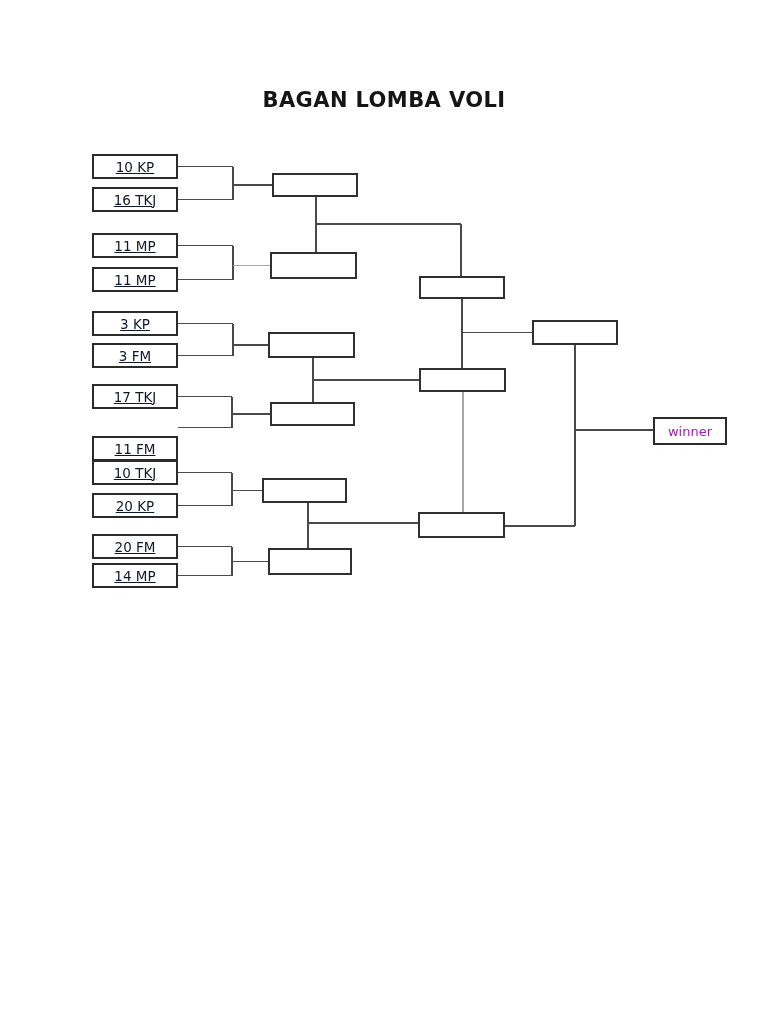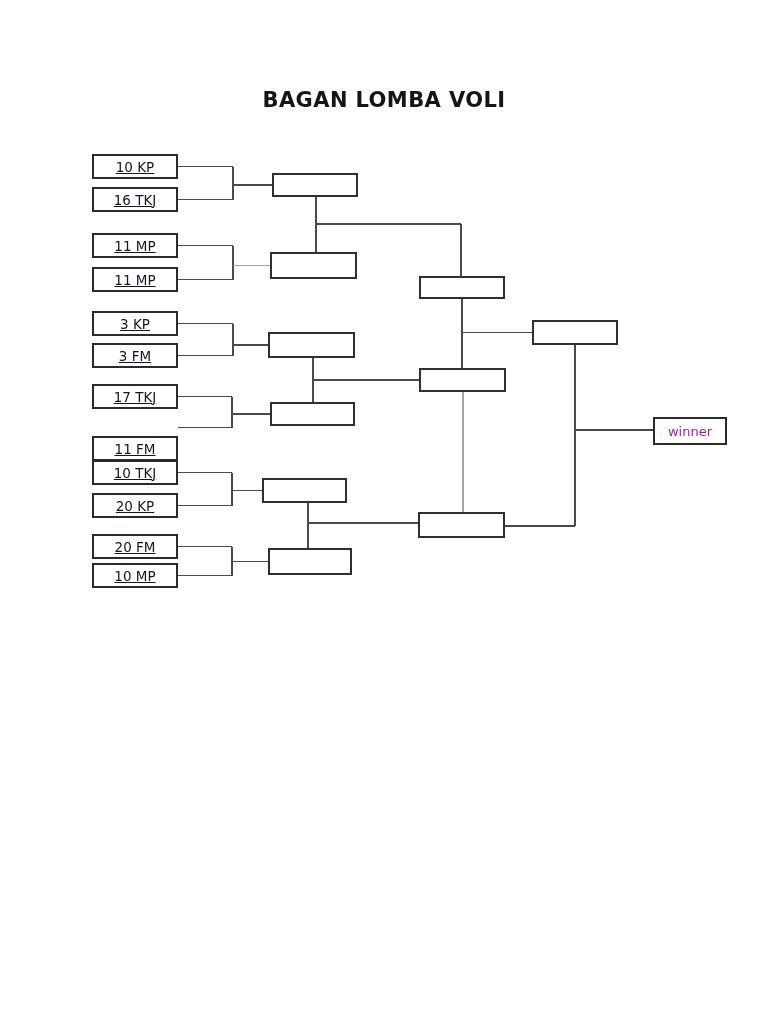--- a/index.html
+++ b/index.html
@@ -116,21 +116,21 @@
   <div class="box team-box" style="top:187px">16 TKJ</div>
   <div class="box team-box" style="top:233px">11 MP</div>
   <div class="box team-box" style="top:267px">11 MP</div>
   <div class="box team-box" style="top:311px">3 KP</div>
   <div class="box team-box" style="top:343px">3 FM</div>
   <div class="box team-box" style="top:384px">17 TKJ</div>
   <div class="box team-box" style="top:436px">11 FM</div>
   <div class="box team-box" style="top:460px">10 TKJ</div>
   <div class="box team-box" style="top:493px">20 KP</div>
   <div class="box team-box" style="top:534px">20 FM</div>
-  <div class="box team-box" style="top:563px">10 MP</div>
+  <div class="box team-box" style="top:563px">14 MP</div>
 
   <div class="box slot-box" style="left:272px;top:173px;width:86px;height:24px"></div>
   <div class="box slot-box" style="left:270px;top:252px;width:87px;height:27px"></div>
   <div class="box slot-box" style="left:268px;top:332px;width:87px;height:26px"></div>
   <div class="box slot-box" style="left:270px;top:402px;width:85px;height:24px"></div>
   <div class="box slot-box" style="left:262px;top:478px;width:85px;height:25px"></div>
   <div class="box slot-box" style="left:268px;top:548px;width:84px;height:27px"></div>
 
   <div class="box slot-box" style="left:419px;top:276px;width:86px;height:23px"></div>
   <div class="box slot-box" style="left:419px;top:368px;width:87px;height:24px"></div>

